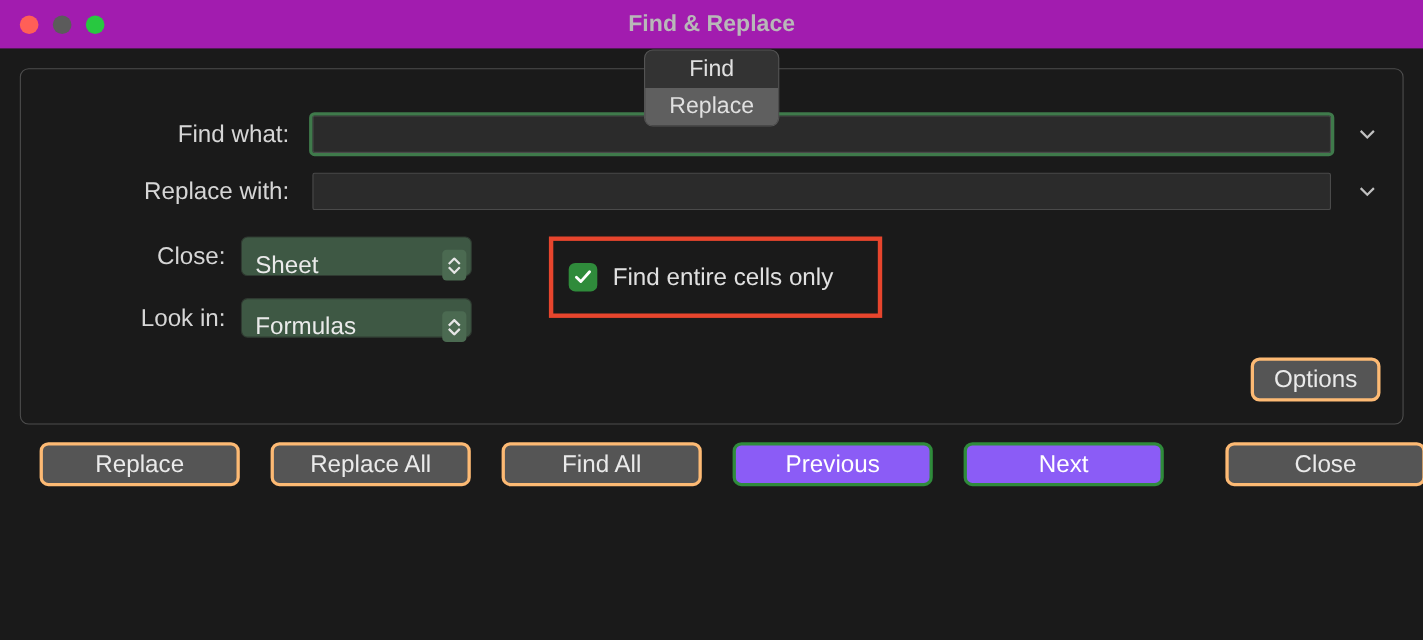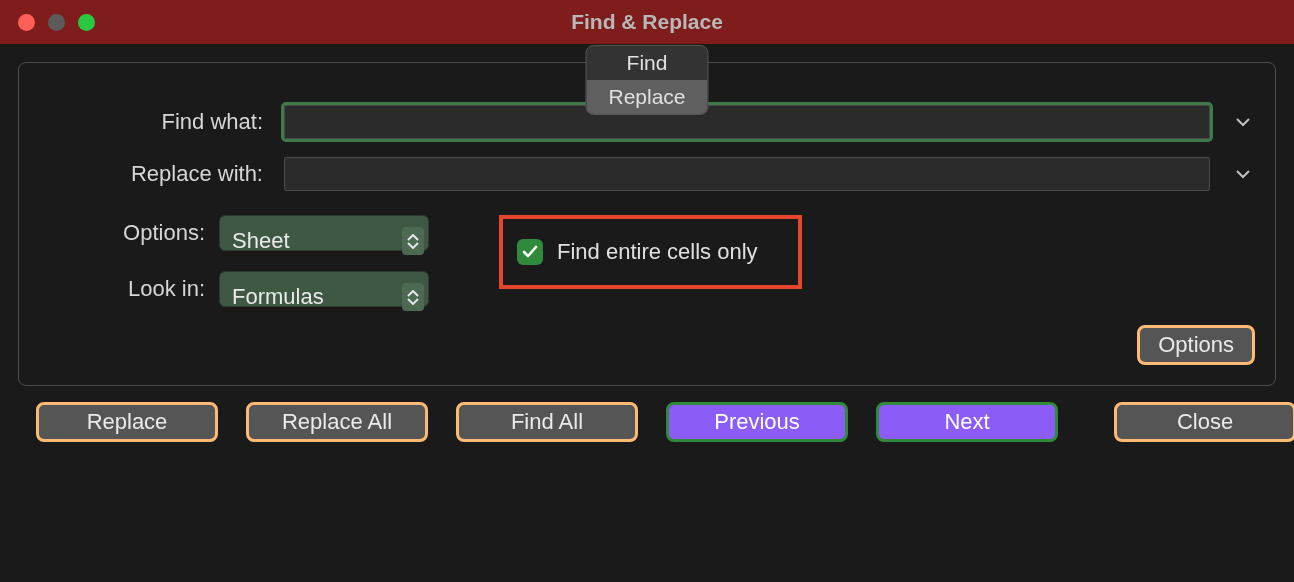--- a/index.html
+++ b/index.html
@@ -8,21 +8,21 @@
       font-family: -apple-system, BlinkMacSystemFont, "Segoe UI", Helvetica, Arial, sans-serif;
       color: #d6d6d6;
       width: 1294px;
       height: 582px;
       overflow: hidden;
       position: relative;
     }
 
     .titlebar {
       height: 44px;
-      background: #7f1d1d;
+      background: #a21caf;
       display: flex;
       align-items: center;
       position: relative;
     }
     .traffic-lights {
       display: flex;
       gap: 13px;
       padding-left: 18px;
     }
     .traffic-light {
@@ -262,21 +262,21 @@
       <div class="chevron-down">
         <svg width="14" height="9" viewBox="0 0 14 9">
             <path d="M1 1 L7 7 L13 1" stroke="#c0c0c0" stroke-width="2" fill="none"></path>
           </svg>
       </div>
     </div>
 
     <div class="options-grid">
       <div class="selects-col">
         <div class="select-row">
-          <div class="select-label">Options:</div>
+          <div class="select-label">Close:</div>
           <div class="select-control">
             <span>Sheet</span>
             <span class="select-stepper">
               <svg class="stepper-svg" width="12" height="7" viewBox="0 0 12 7">
                   <path d="M1 6 L6 1 L11 6" stroke="#e6e6e6" stroke-width="2" fill="none"></path>
                 </svg>
               <svg class="stepper-svg" width="12" height="7" viewBox="0 0 12 7">
                   <path d="M1 1 L6 6 L11 1" stroke="#e6e6e6" stroke-width="2" fill="none"></path>
                 </svg>
             </span>

